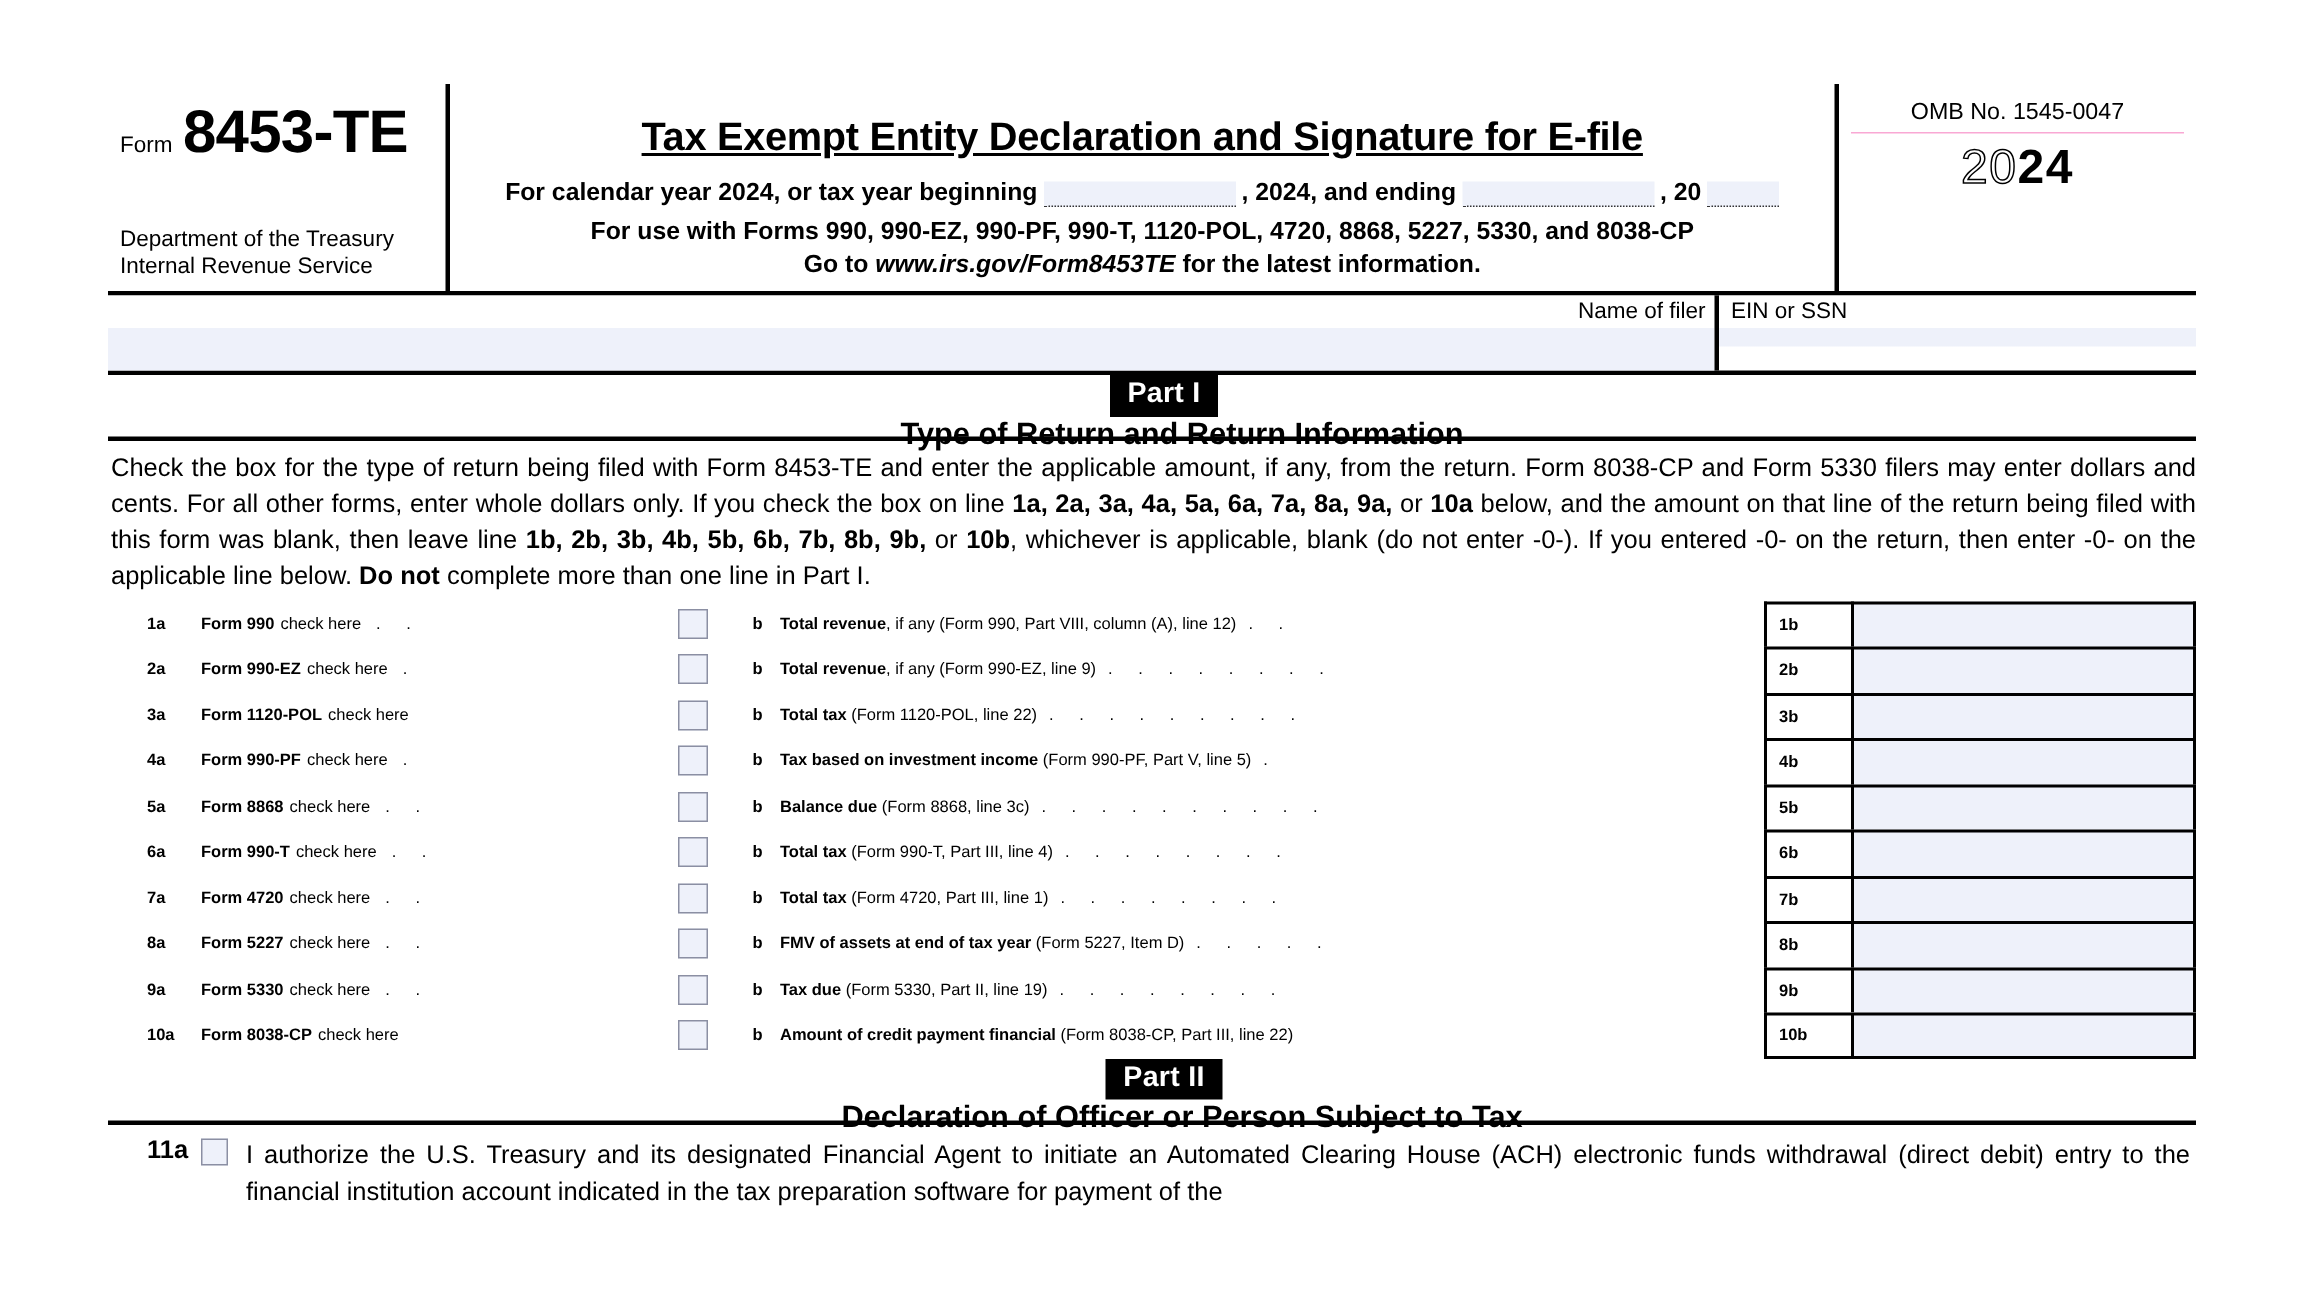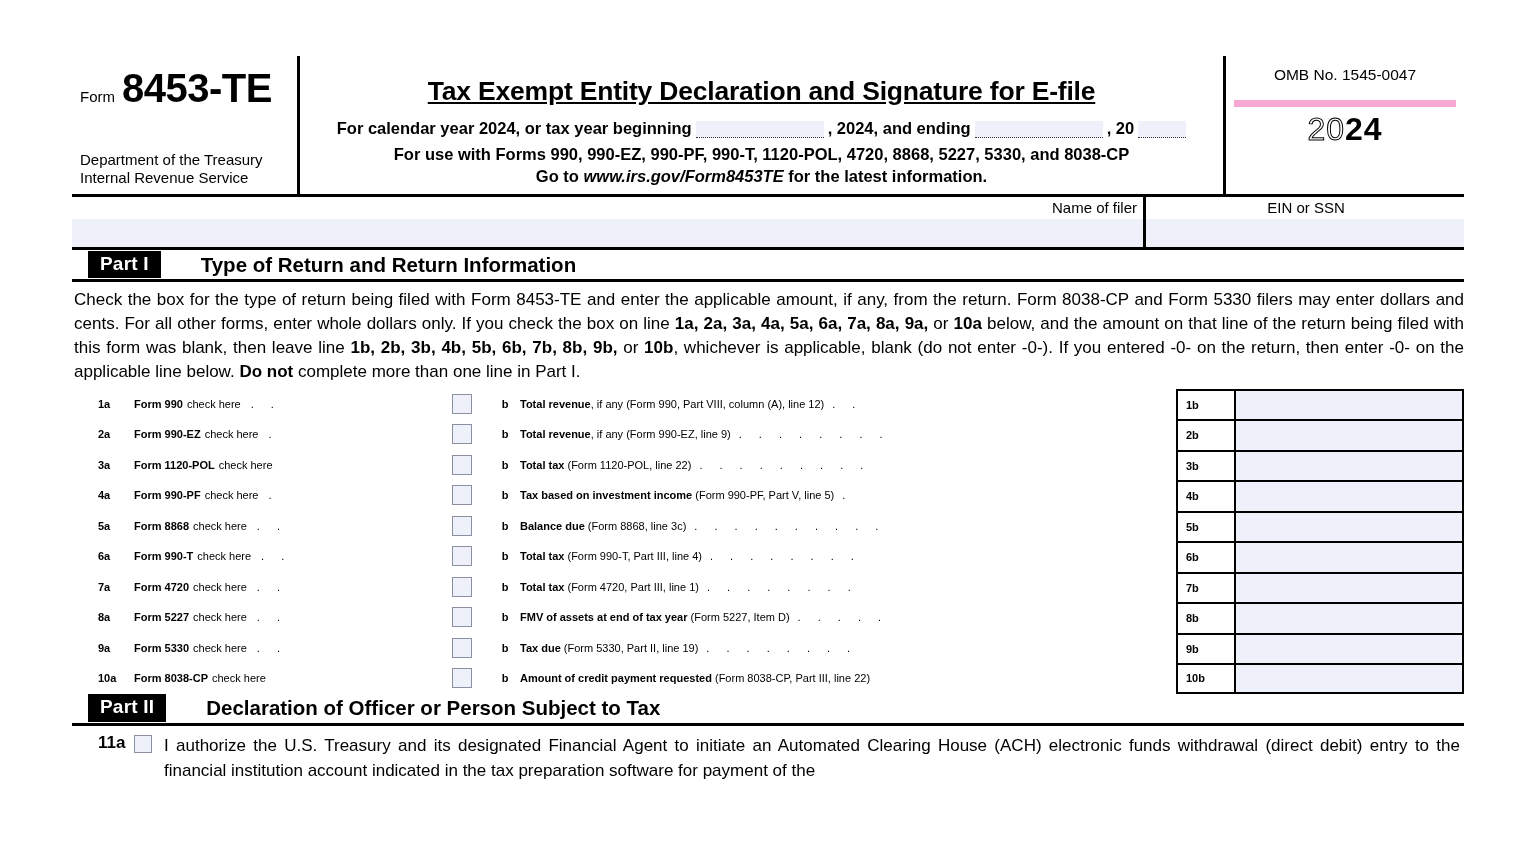--- a/index.html
+++ b/index.html
@@ -94,22 +94,22 @@
     margin-top: 3px;
   }
   .goto-line i { font-style: italic; }
   .hdr-right {
     width: 238px;
     padding: 10px 8px 4px 8px;
     text-align: center;
   }
   .omb {
     font-size: 15.5px;
-    border-bottom: 7px solid #f9a8d4;
-    padding-bottom: 16px;
+    border-bottom: 1px solid #f9a8d4;
+    padding-bottom: 4px;
   }
   .year {
     font-size: 32px;
     font-weight: bold;
     letter-spacing: 1px;
     margin-top: 6px;
     line-height: 1;
   }
   .year .thin {
     font-weight: normal;
@@ -127,33 +127,33 @@
     flex: 1;
     border-right: 3px solid #000;
     padding: 2px 6px 0 6px;
     height: 50px;
     background: linear-gradient(to bottom, #ffffff 0 22px, #eef1fa 22px 100%);
     text-align: right;
   }
   .ein-cell {
     width: 318px;
     padding: 2px 6px 0 8px;
-    height: 50px;
+    height: 34px;
     background: linear-gradient(to bottom, #ffffff 0 22px, #eef1fa 22px 100%);
-    text-align: center;
   }
   .small-label { font-size: 15px; }
 
   
   .part-bar {
     display: flex;
     align-items: center;
     gap: 0;
     border-bottom: 3px solid #000;
-    height: 32px;
+    height: 44px;
+    flex-direction: column;
   }
   .part-tag {
     background: #000;
     color: #fff;
     font-weight: bold;
     font-size: 19px;
     padding: 2px 12px 3px 12px;
     margin-left: 16px;
     line-height: 1.2;
     letter-spacing: 0.2px;
@@ -502,21 +502,21 @@
         <div class="ldesc">
           <b>Form 8038-CP</b>
           <span>check here</span>
           <span class="dots"></span>
         </div>
         <div class="cbox-cell">
           <div class="cbox"></div>
         </div>
         <div class="bmark">b</div>
         <div class="bdesc">
-          <b>Amount of credit payment requested</b>
+          <b>Amount of credit payment financial</b>
           <span>&nbsp;(Form 8038-CP, Part III, line 22)</span>
           <span class="dots"></span>
         </div>
         <div class="numbox">10b</div>
         <div class="amtbox"></div>
       </div>
     </div>
 
   <div class="part-bar" style="margin-top:0">
     <span class="part-tag">Part II</span>

